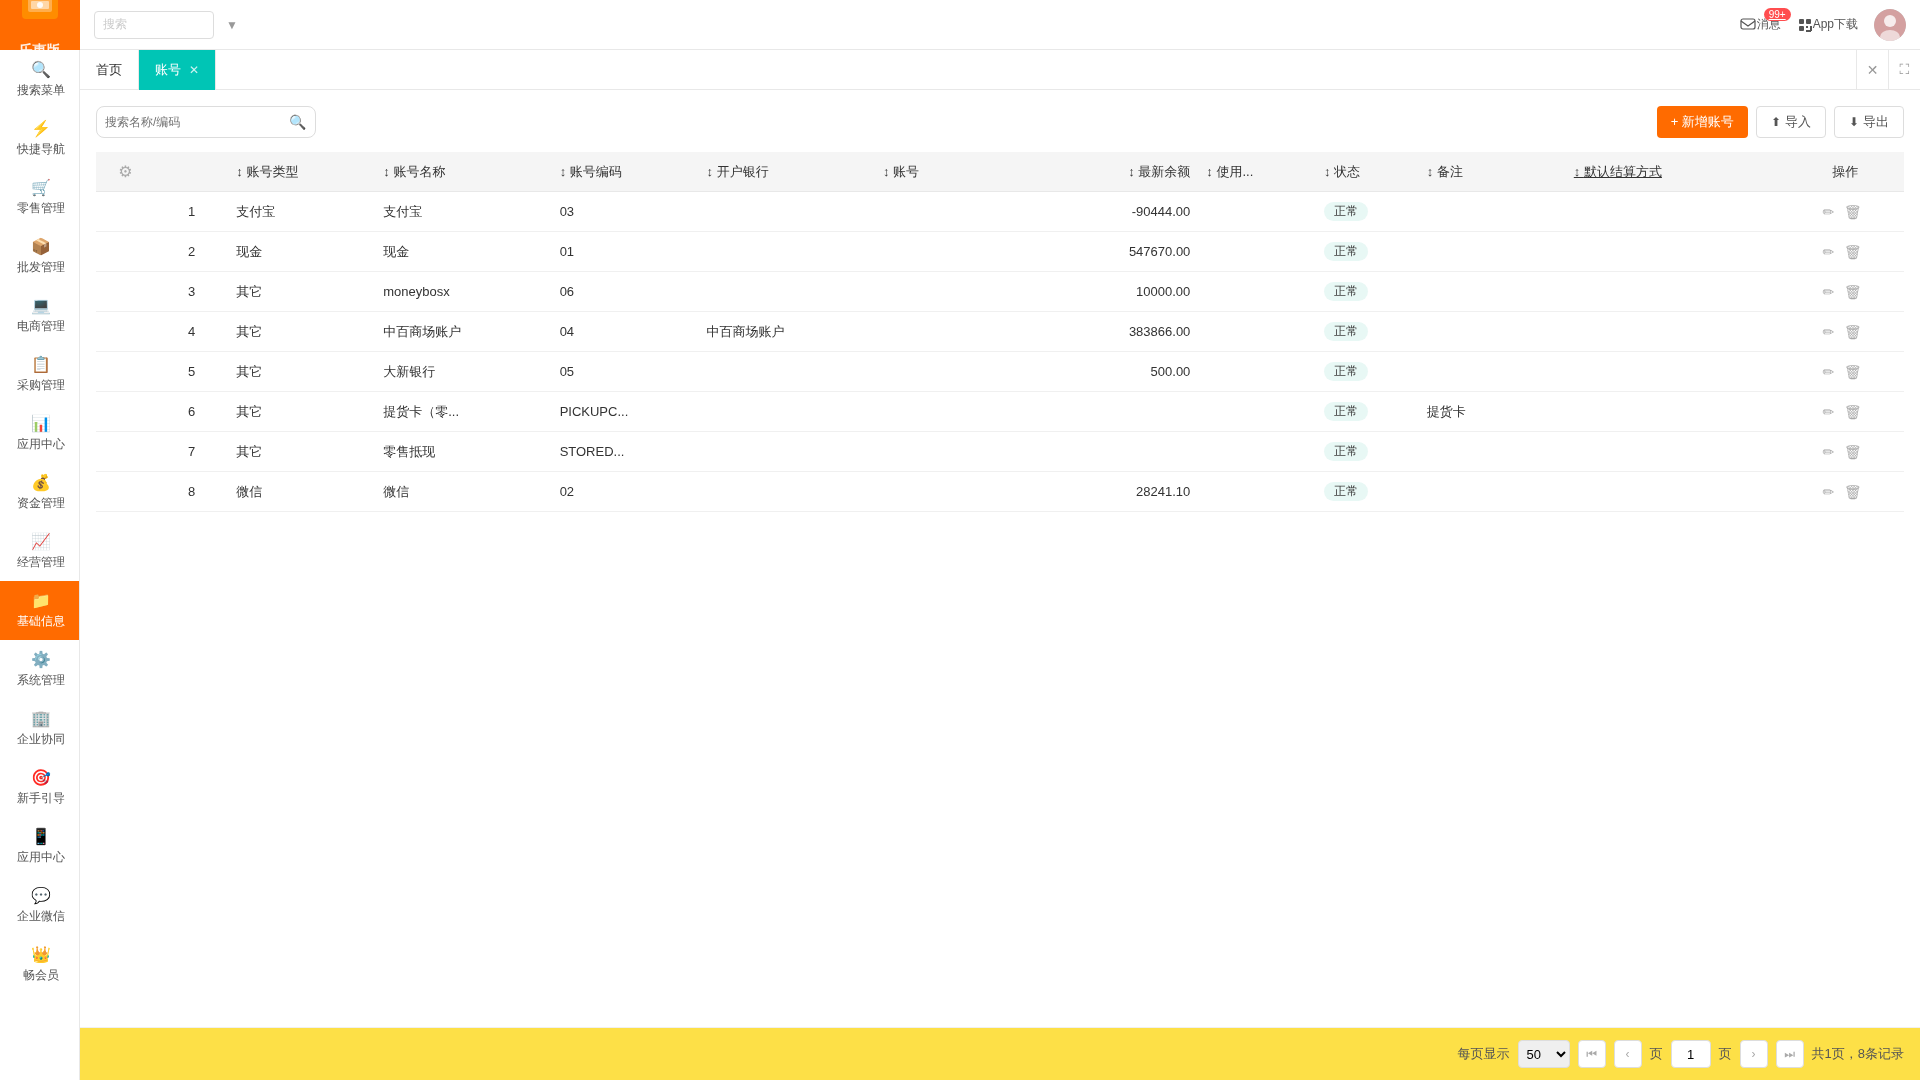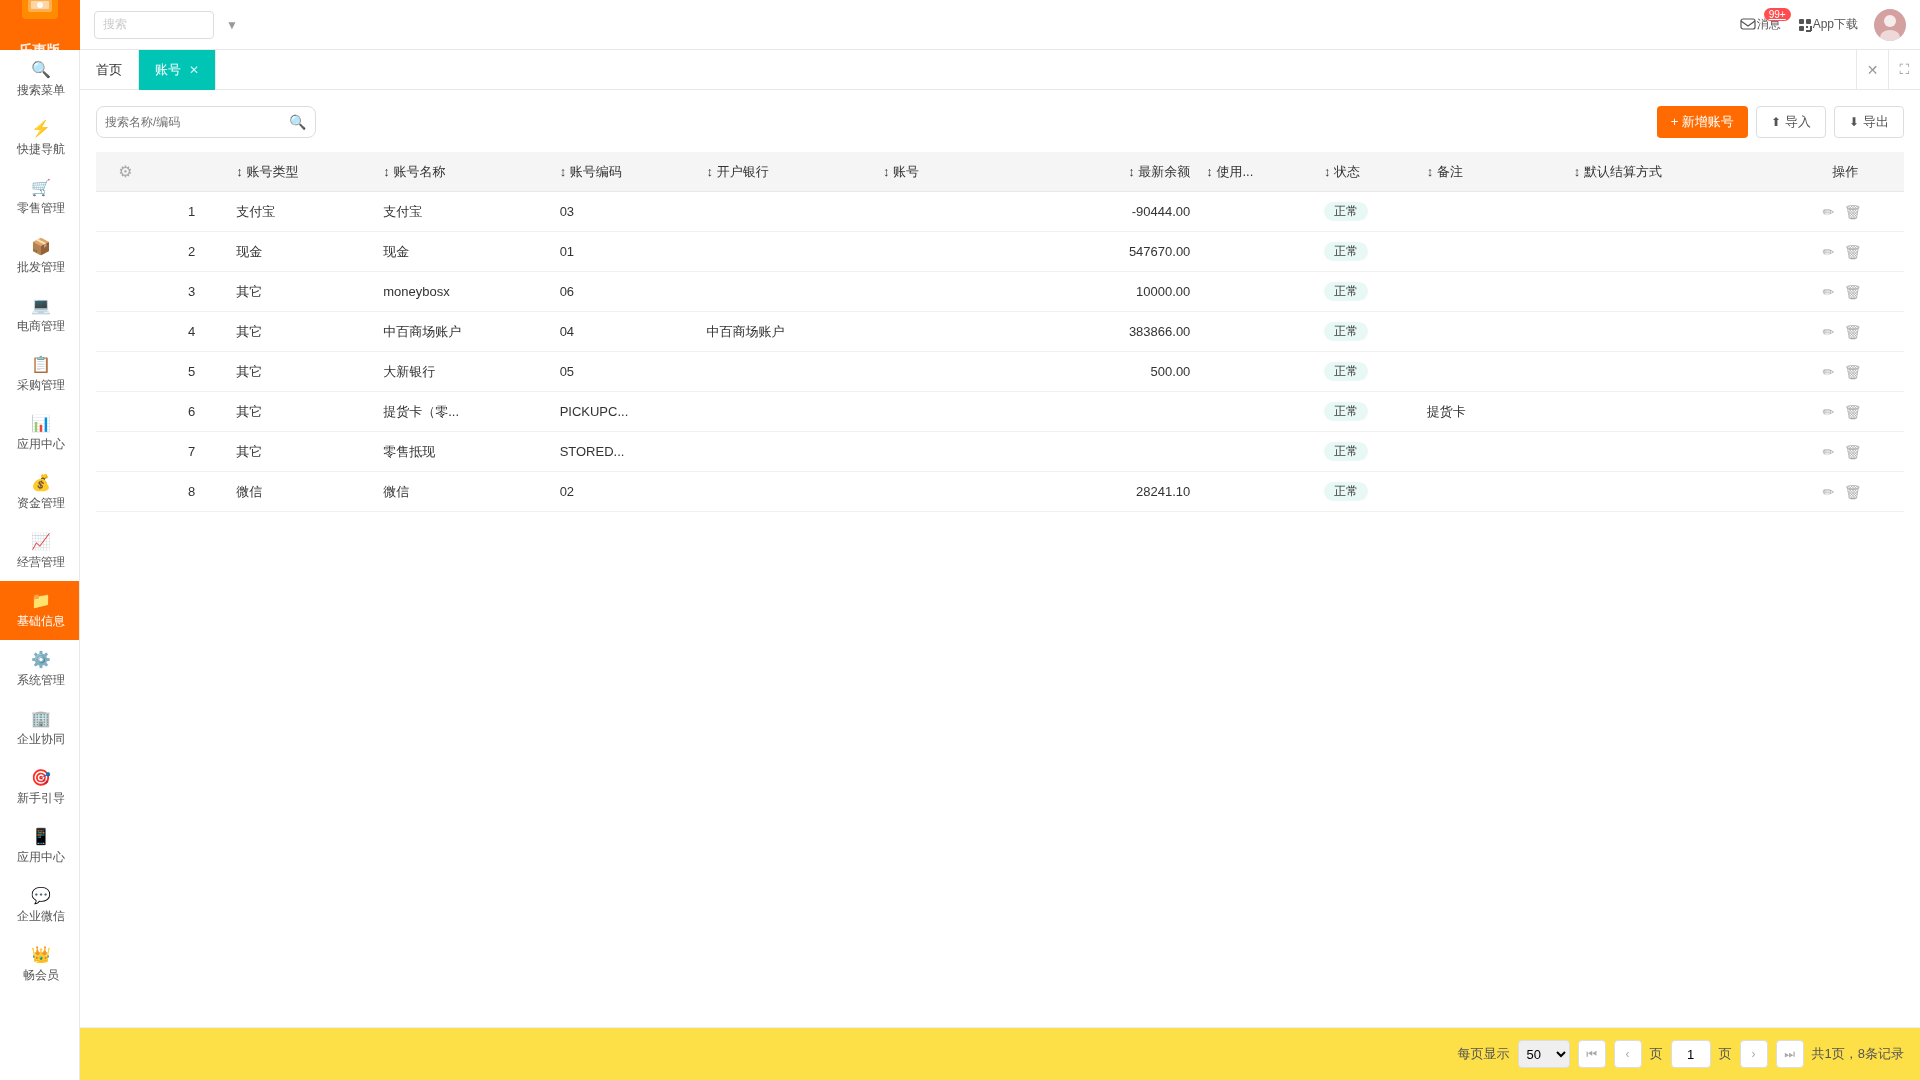--- a/index.html
+++ b/index.html
@@ -69,21 +69,21 @@
     .col-num { width: 50px; text-align: center; }
     .col-type { width: 100px; }
     .col-name { width: 120px; }
     .col-code { width: 100px; }
     .col-bank { width: 120px; }
     .col-account { width: 100px; }
     .col-balance { width: 120px; text-align: right; }
     .col-use { width: 80px; }
     .col-status { width: 70px; }
     .col-note { width: 100px; }
-    .col-default { width: 150px; }
+    .col-default { width: 150px; text-decoration: underline; }
     .col-op { width: 80px; text-align: center; }
   </style>
 </head>
 <body>
 
 <div class="sidebar">
   <div class="sidebar-logo">
     <div class="sidebar-logo-inner">
       <div class="sidebar-logo-icon">
         <svg width="28" height="22" viewBox="0 0 28 22">

